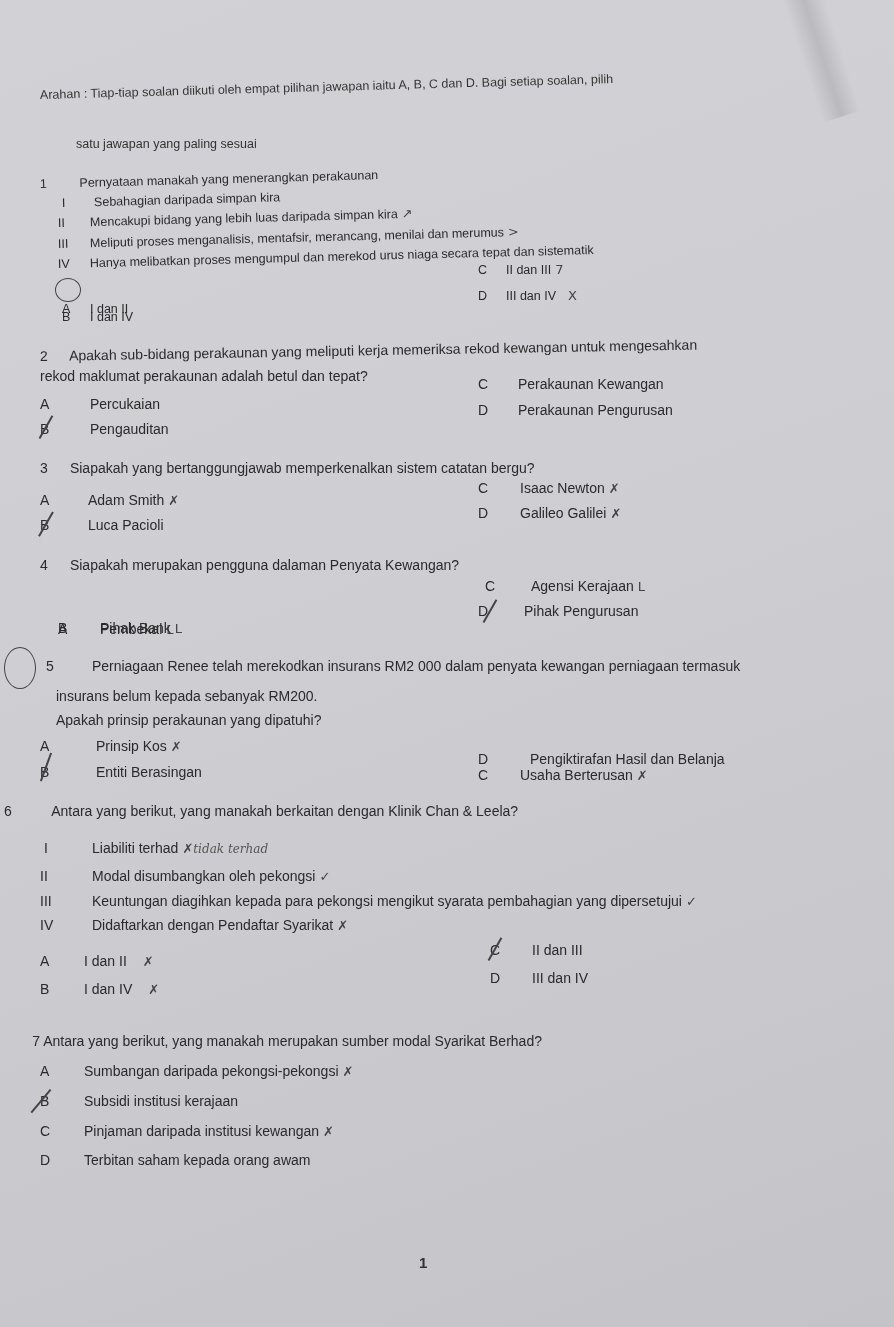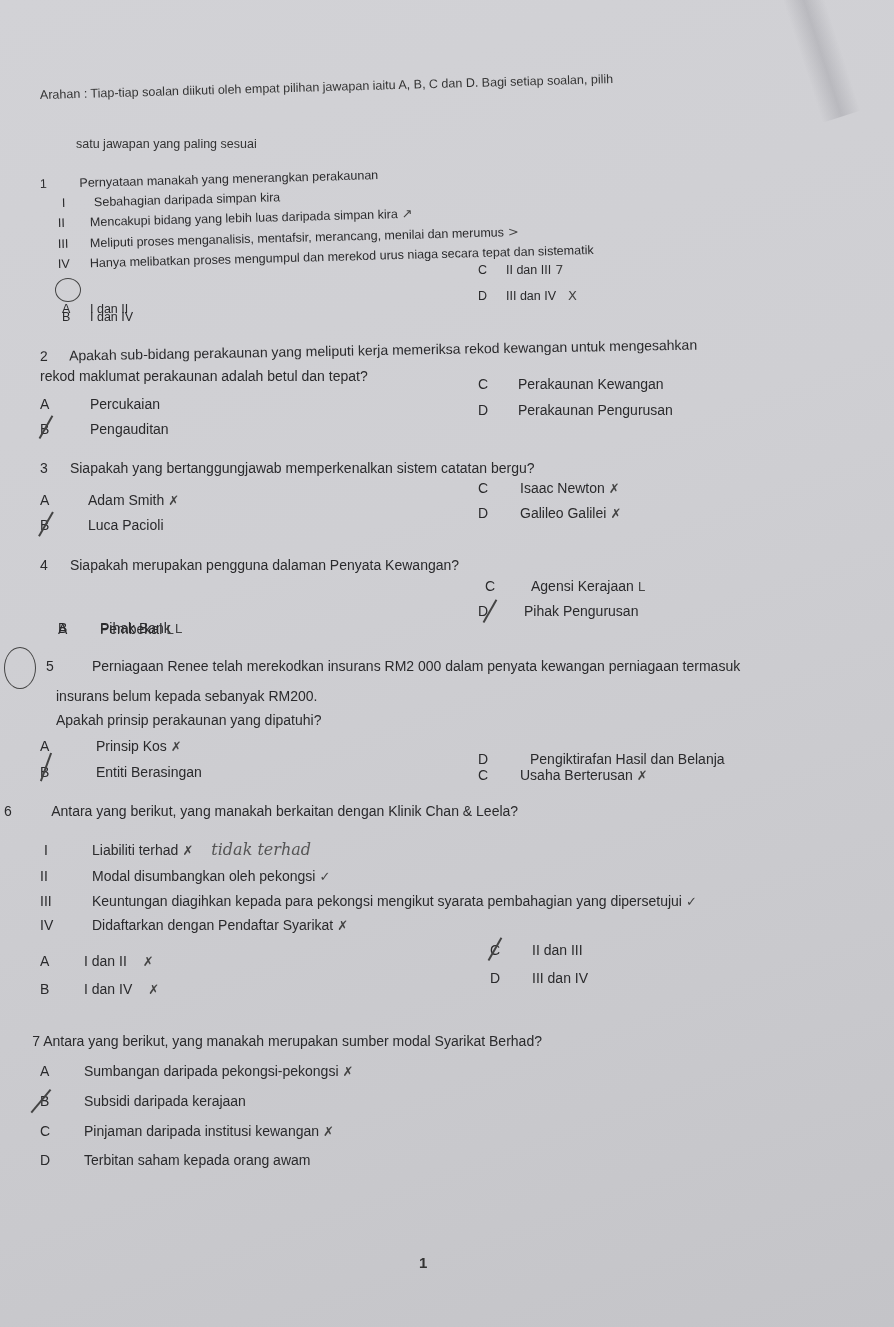--- a/index.html
+++ b/index.html
@@ -15,21 +15,21 @@
     transform: rotate(-18deg);
   }
   .abs { position:absolute; white-space:nowrap; }
   .instr { font-size:12.5px; color:#333; }
   .q { font-size:14px; }
   .qs { font-size:12.5px; }
   .num { display:inline-block; }
   .opt-letter { display:inline-block; width:28px; }
   .roman { display:inline-block; width:32px; }
   .mark { color:#444; font-family:"DejaVu Sans", sans-serif; font-size:13px; margin-left:4px; }
-  .hand { font-family:"DejaVu Serif", serif; font-style:italic; color:#555; font-size:16px; margin-left:18px; }
+  .hand { font-family:"DejaVu Serif", serif; font-style:italic; color:#555; font-size:12px; }
   .circle {
     position:absolute; border:1.5px solid #444; border-radius:50%;
   }
   .slash {
     position:absolute; width:1.5px; background:#444; transform-origin:center;
   }
   .pagenum { font-size:15px; font-weight:bold; color:#333; }
 </style>
 </head>
 <body>
@@ -189,21 +189,21 @@
 
 <div>
   <div class="abs q" style="left:0px;top:1033px;text-align:right;">
     <span class="num" style="width:40px;">7</span>
     <span>Antara yang berikut, yang manakah merupakan sumber modal Syarikat Berhad?</span>
   </div>
   <div class="abs q" style="left:40px;top:1063px;">
     <span class="opt-letter" style="width:44px;">A</span><span>Sumbangan daripada pekongsi-pekongsi</span><span class="mark">✗</span>
   </div>
   <div class="abs q" style="left:40px;top:1093px;">
-    <span class="opt-letter" style="width:44px;">B</span><span>Subsidi daripada kerajaan</span>
+    <span class="opt-letter" style="width:44px;">B</span><span>Subsidi institusi kerajaan</span>
   </div>
   <div class="slash" style="left:40px;top:1086px;height:30px;transform:rotate(40deg);"></div>
   <div class="abs q" style="left:40px;top:1123px;">
     <span class="opt-letter" style="width:44px;">C</span><span>Pinjaman daripada institusi kewangan</span><span class="mark">✗</span>
   </div>
   <div class="abs q" style="left:40px;top:1152px;">
     <span class="opt-letter" style="width:44px;">D</span><span>Terbitan saham kepada orang awam</span>
   </div>
 </div>
 

